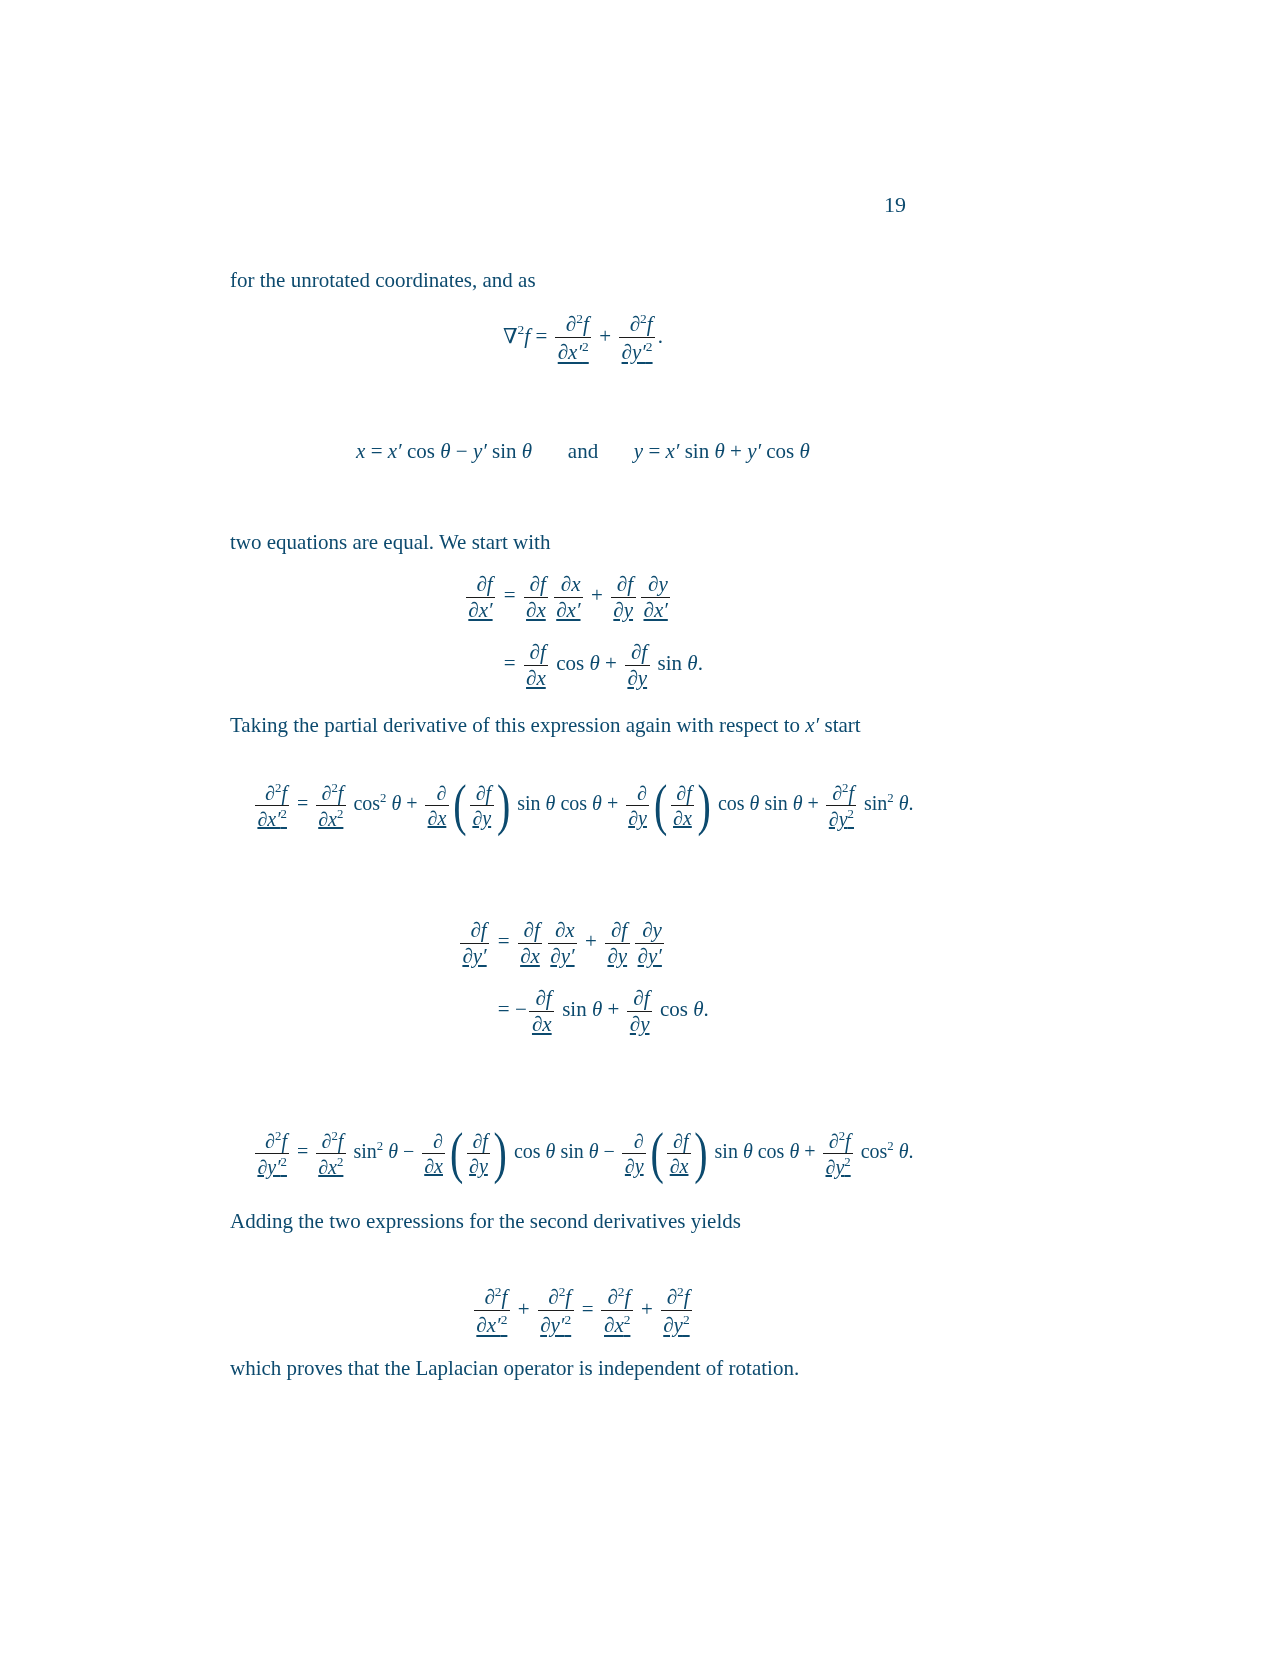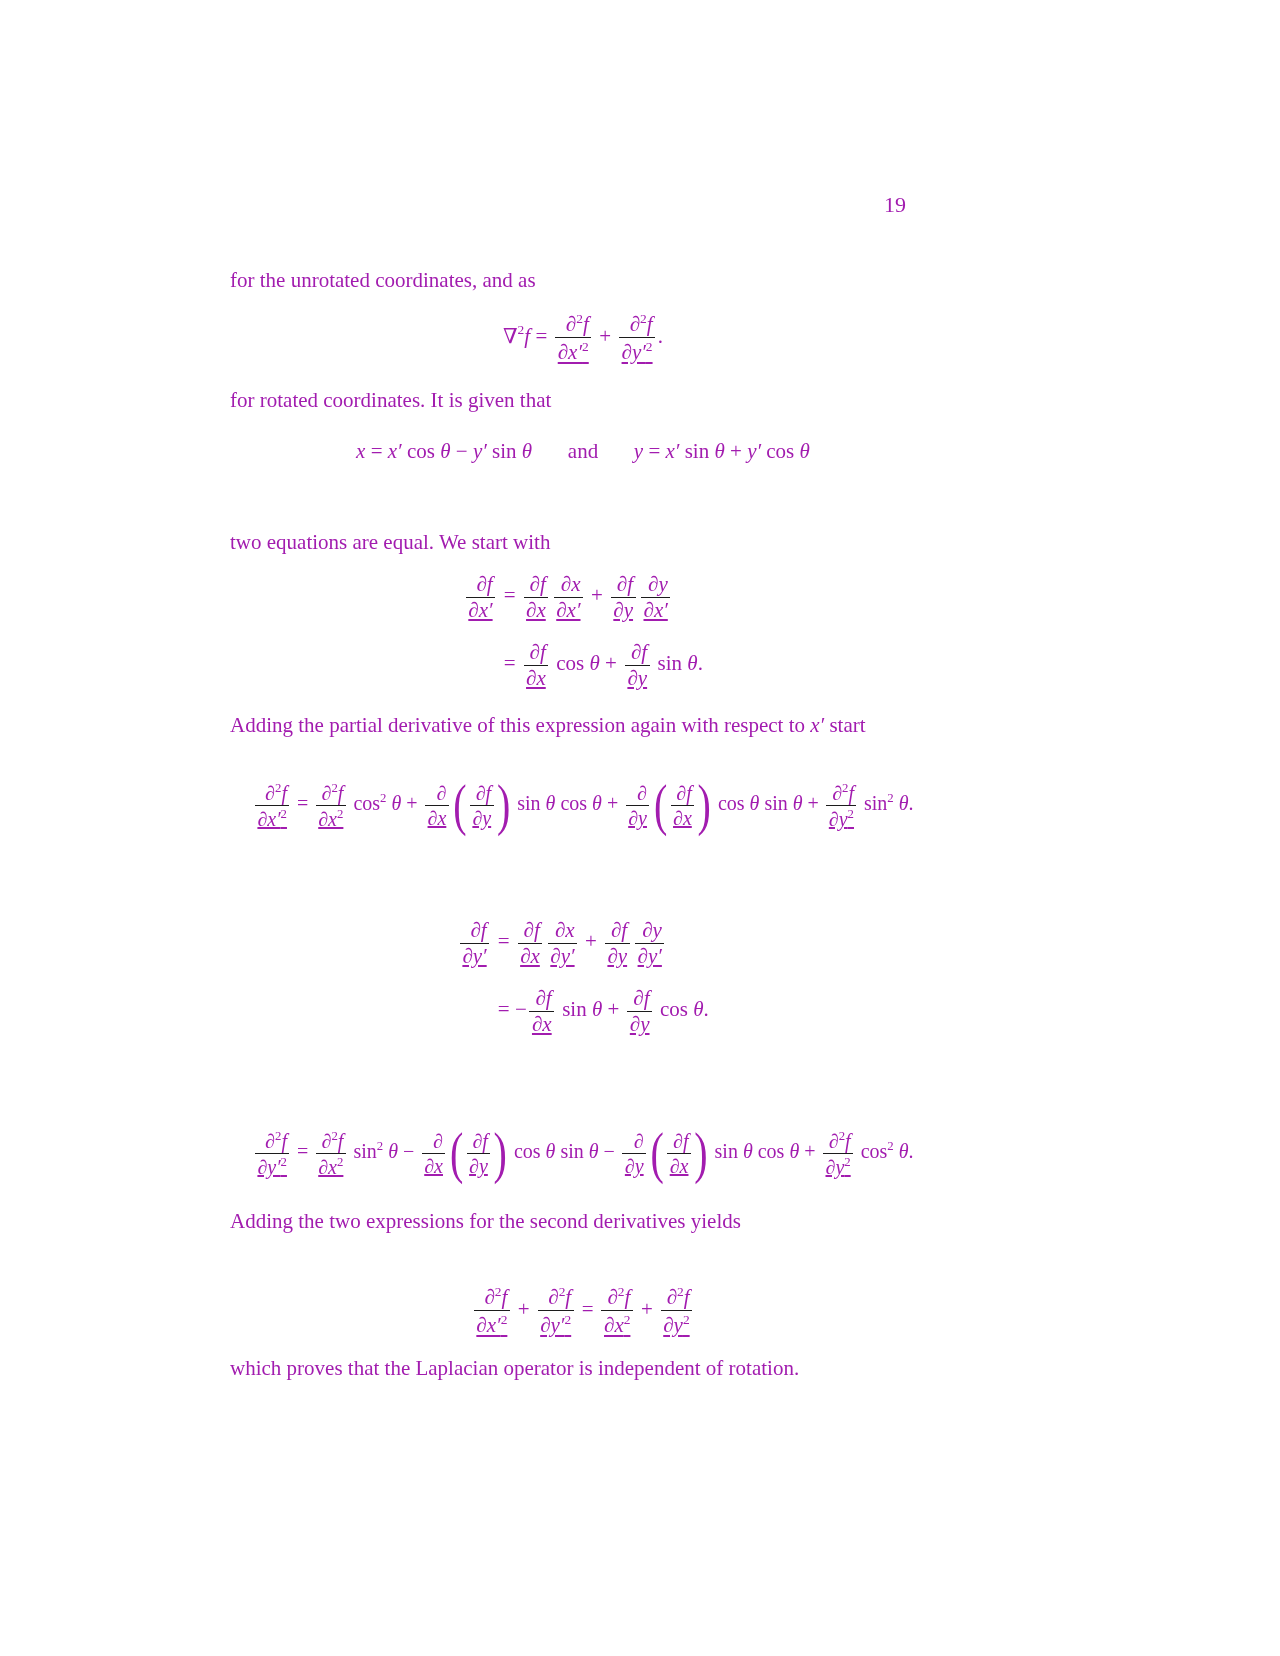--- a/index.html
+++ b/index.html
@@ -1,20 +1,20 @@
 <!DOCTYPE html>
 <html><head>
 <meta charset="utf-8">
 <style>
   html,body{margin:0;padding:0;background:#ffffff;}
   .page{
     position:relative;
     width:1280px;height:1656px;
     background:#ffffff;
-    color:#a21caf;
+    color:#0c4a6e;
     font-family:"Liberation Serif","DejaVu Serif",serif;
     overflow:hidden;
   }
   .pagenum{
     position:absolute;left:884px;top:193px;
     font-size:22px;line-height:24px;
   }
   .blk{position:absolute;left:202px;width:762px;}
   .txt{font-size:21px;line-height:30px;white-space:nowrap;margin-left:28px;}
   .math{font-size:21px;line-height:1;white-space:nowrap;}
@@ -38,36 +38,35 @@
 <body>
 
 <div class="page">
 
   <div class="pagenum">19</div>
 
   <div class="blk txt" style="top:265px">for the unrotated coordinates, and as</div>
 
   <div class="blk math ctr" style="top:308px"><span class="mr">∇</span><span class="msup">2</span><span class="mi">f</span><span class="mr"> = </span><span class="mfrac"><span class="num"><span class="mi">∂</span><span class="msup">2</span><span class="mi">f</span></span><span class="den"><span class="mi">∂x′</span><span class="msup">2</span></span></span><span class="mr"> + </span><span class="mfrac"><span class="num"><span class="mi">∂</span><span class="msup">2</span><span class="mi">f</span></span><span class="den"><span class="mi">∂y′</span><span class="msup">2</span></span></span><span class="mr">.</span></div>
 
-  <div class="blk txt" style="top:385px">for rotated coordinates. It is given that</div>
 
   <div class="blk math ctr" style="top:441px"><span class="mi">x</span><span class="mr"> = </span><span class="mi">x′</span><span class="mr"> cos </span><span class="mi">θ</span><span class="mr"> − </span><span class="mi">y′</span><span class="mr"> sin </span><span class="mi">θ</span><span class="msp" style="width: 1.7em;"></span><span class="mr">and</span><span class="msp" style="width: 1.7em;"></span><span class="mi">y</span><span class="mr"> = </span><span class="mi">x′</span><span class="mr"> sin </span><span class="mi">θ</span><span class="mr"> + </span><span class="mi">y′</span><span class="mr"> cos </span><span class="mi">θ</span></div>
 
   <div class="blk txt" style="top:527px">two equations are equal. We start with</div>
 
   <div class="blk math alignwrap" style="top:570px">
       <span class="algrid">
         <span class="al"><span class="mfrac"><span class="num"><span class="mi">∂f</span></span><span class="den"><span class="mi">∂x′</span></span></span></span>
         <span class="ar"><span class="mr">= </span><span class="mfrac"><span class="num"><span class="mi">∂f</span></span><span class="den"><span class="mi">∂x</span></span></span><span class="mfrac"><span class="num"><span class="mi">∂x</span></span><span class="den"><span class="mi">∂x′</span></span></span><span class="mr"> + </span><span class="mfrac"><span class="num"><span class="mi">∂f</span></span><span class="den"><span class="mi">∂y</span></span></span><span class="mfrac"><span class="num"><span class="mi">∂y</span></span><span class="den"><span class="mi">∂x′</span></span></span></span>
         <span class="al"></span>
         <span class="ar"><span class="mr">= </span><span class="mfrac"><span class="num"><span class="mi">∂f</span></span><span class="den"><span class="mi">∂x</span></span></span><span class="mr"> cos </span><span class="mi">θ</span><span class="mr"> + </span><span class="mfrac"><span class="num"><span class="mi">∂f</span></span><span class="den"><span class="mi">∂y</span></span></span><span class="mr"> sin </span><span class="mi">θ</span><span class="mr">.</span></span>
       </span>
     </div>
 
-  <div class="blk txt" style="top:710px"><span class="mr">Adding the partial derivative of this expression again with respect to </span><span class="mi">x′</span><span class="mr"> start</span></div>
+  <div class="blk txt" style="top:710px"><span class="mr">Taking the partial derivative of this expression again with respect to </span><span class="mi">x′</span><span class="mr"> start</span></div>
 
   <div class="blk math bigmath ctr" style="top:778px"><span class="mfrac"><span class="num"><span class="mi">∂</span><span class="msup">2</span><span class="mi">f</span></span><span class="den"><span class="mi">∂x′</span><span class="msup">2</span></span></span><span class="mr"> = </span><span class="mfrac"><span class="num"><span class="mi">∂</span><span class="msup">2</span><span class="mi">f</span></span><span class="den"><span class="mi">∂x</span><span class="msup">2</span></span></span><span class="mr"> cos</span><span class="msup">2</span><span class="mi"> θ</span><span class="mr"> + </span><span class="mfrac"><span class="num"><span class="mi">∂</span></span><span class="den"><span class="mi">∂x</span></span></span><span class="mgroup">
         <span class="bparen">(</span>
         <span class="mfrac">
           <span class="num"><span class="mi">∂f</span></span>
           <span class="den"><span class="mi">∂y</span></span>
         </span>
         <span class="bparen">)</span>
       </span><span class="mr"> sin </span><span class="mi">θ</span><span class="mr"> cos </span><span class="mi">θ</span><span class="mr"> + </span><span class="mfrac"><span class="num"><span class="mi">∂</span></span><span class="den"><span class="mi">∂y</span></span></span><span class="mgroup">
         <span class="bparen">(</span>

